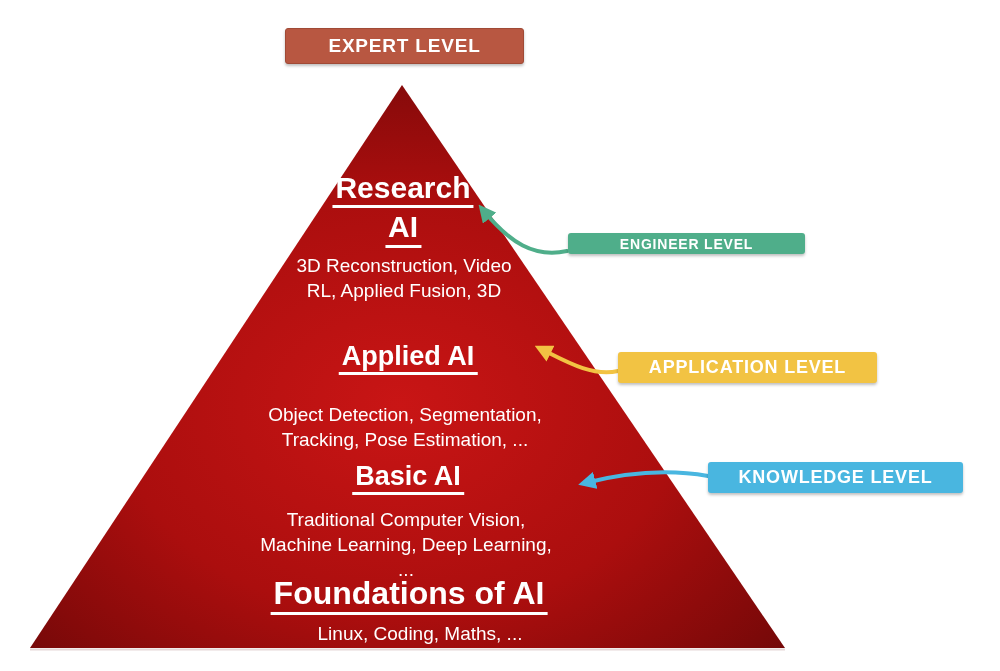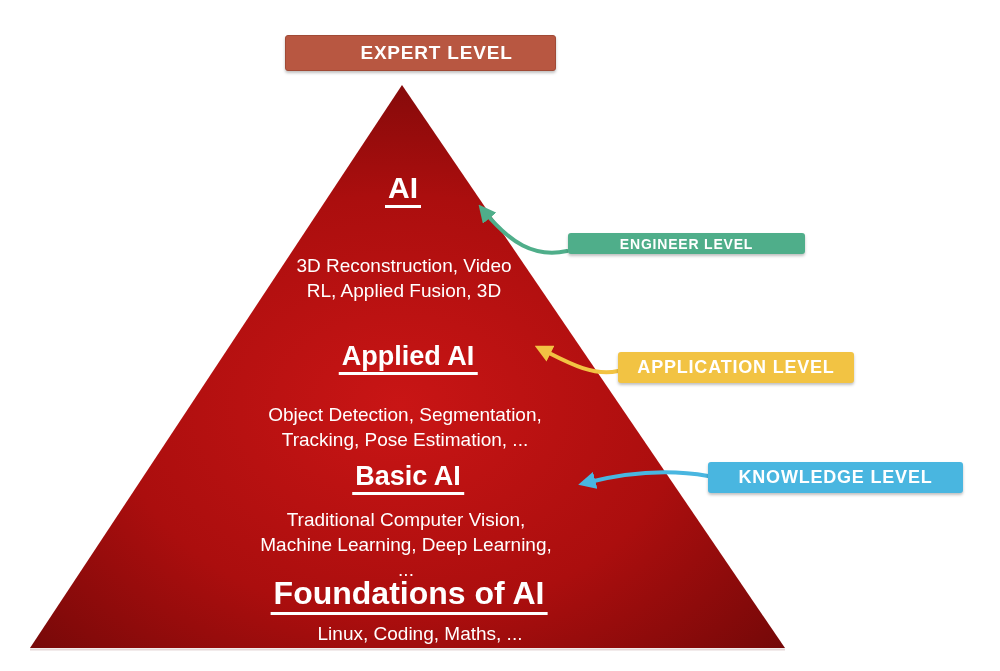--- a/index.html
+++ b/index.html
@@ -10,25 +10,25 @@
   .canvas svg{position:absolute;left:0;top:0;}
 
   
   .level-box{
     position:absolute;display:flex;align-items:center;justify-content:center;
     color:#ffffff;font-weight:bold;letter-spacing:0.8px;
     border-radius:3px;box-shadow:0 2px 3px rgba(0,0,0,0.25);
     white-space:nowrap;
   }
   .expert-box{
-    left:285px;top:35px;width:237px;height:34px;font-size:19px;
-    background:var(--expert-box);border:1px solid var(--expert-box-border);padding-left:32px;
+    left:285px;top:28px;width:237px;height:34px;font-size:19px;
+    background:var(--expert-box);border:1px solid var(--expert-box-border);
   }
   .engineer-box{left:568px;top:233px;width:237px;height:21px;font-size:14px;background:var(--engineer-box);}
-  .application-box{left:618px;top:352px;width:236px;height:31px;font-size:18px;background:var(--application-box);}
+  .application-box{left:618px;top:352px;width:259px;height:31px;font-size:18px;background:var(--application-box);}
   .knowledge-box{left:708px;top:462px;width:255px;height:31px;font-size:18px;background:var(--knowledge-box);}
 
   
   .tier-title,.tier-desc{
     position:absolute;transform:translateX(-50%);
     color:var(--text);text-align:center;white-space:nowrap;
   }
   .tier-title{font-weight:bold;}
   .tier-title .tline{
     display:inline-block;border-bottom:3px solid var(--text);
@@ -72,20 +72,21 @@
 
     <polygon points="402,85 785,648 30,648" fill="url(#pyr-grad)"></polygon>
     <line x1="30" y1="649.5" x2="785" y2="649.5" stroke-width="2" style="stroke:var(--base-line)"></line>
 
     <path d="M567,251 C534,258 510,243 483,210" fill="none" stroke-width="4" stroke-linecap="round" style="stroke:var(--engineer-box)" marker-end="url(#ah-green)"></path>
     <path d="M618,371 C592,377 565,361 541,349" fill="none" stroke-width="4" stroke-linecap="round" style="stroke:var(--application-box)" marker-end="url(#ah-yellow)"></path>
     <path d="M708,476 C663,468 620,474 585,483" fill="none" stroke-width="4" stroke-linecap="round" style="stroke:var(--knowledge-box)" marker-end="url(#ah-blue)"></path>
   </svg>
 
   <div class="tier-title t-research">
+    <span class="tline">Research</span>
     <span class="tline">AI</span>
   </div>
   <div class="tier-desc d-research">
     <div>3D Reconstruction, Video</div>
     <div>RL, Applied Fusion, 3D</div>
   </div>
 
   <div class="tier-title t-applied">
     <span class="tline">Applied AI</span>
   </div>

